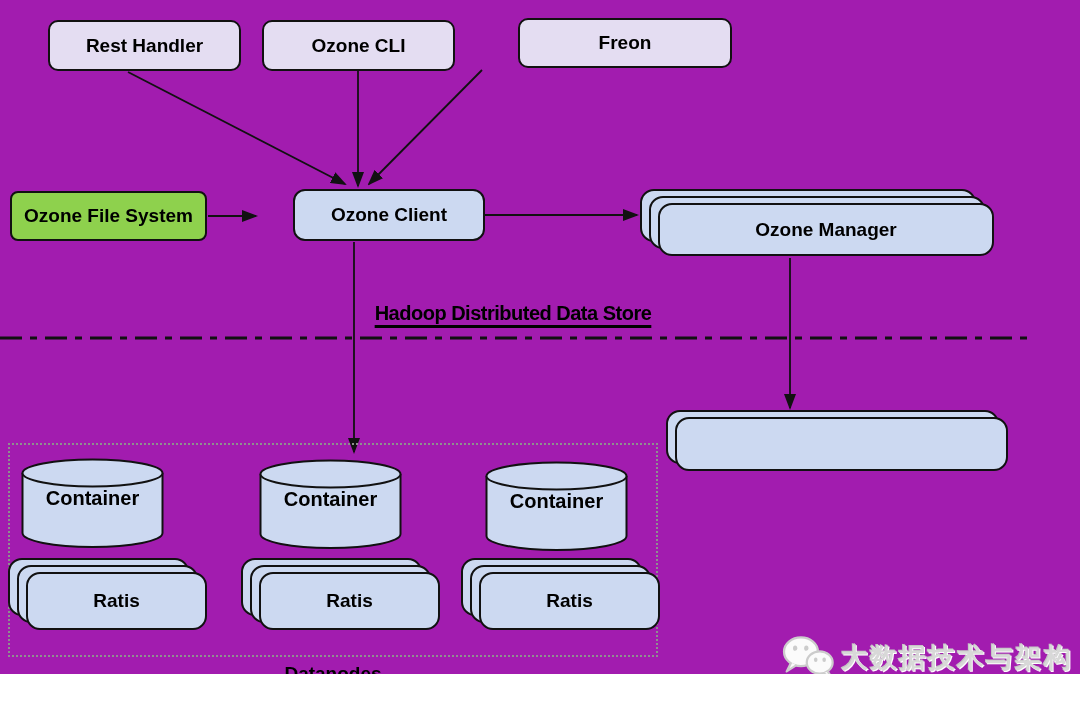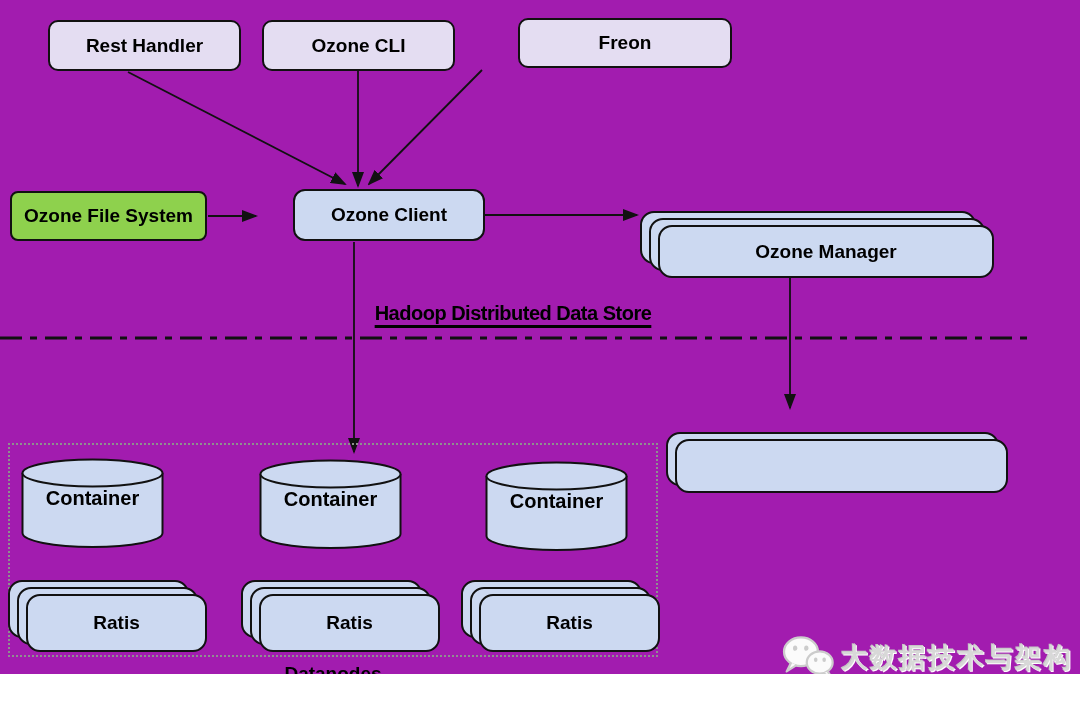--- a/index.html
+++ b/index.html
@@ -24,21 +24,21 @@
   .purple{background:var(--client-purple);}
   .blue{background:var(--node-blue);border-radius:12px;margin-left:34px;}
   .green{background:var(--ofs-green);border-radius:8px;padding:12px 3px;}
 
   .rest-handler{left:48px;top:20px;width:193px;height:51px;}
   .ozone-cli{left:262px;top:20px;width:193px;height:51px;}
   .freon{left:479px;top:18px;width:214px;height:50px;margin-left:39px;}
   .ofs{left:10px;top:191px;width:197px;height:50px;}
   .ozone-client{left:259px;top:189px;width:192px;height:52px;}
 
-  .stack{position:absolute;z-index:2;margin-top:22px;}
+  .stack{position:absolute;z-index:2;}
   .stack .layer{
     position:absolute;background:var(--node-blue);
     border:2px solid var(--border-dark);border-radius:14px;
   }
   .stack .layer.l1{left:0;top:0;}
   .stack .layer.l2{left:9px;top:7px;}
   .stack .layer.front{
     left:18px;top:14px;display:flex;align-items:center;justify-content:center;
     font-weight:bold;font-size:19px;color:#000;
   }

